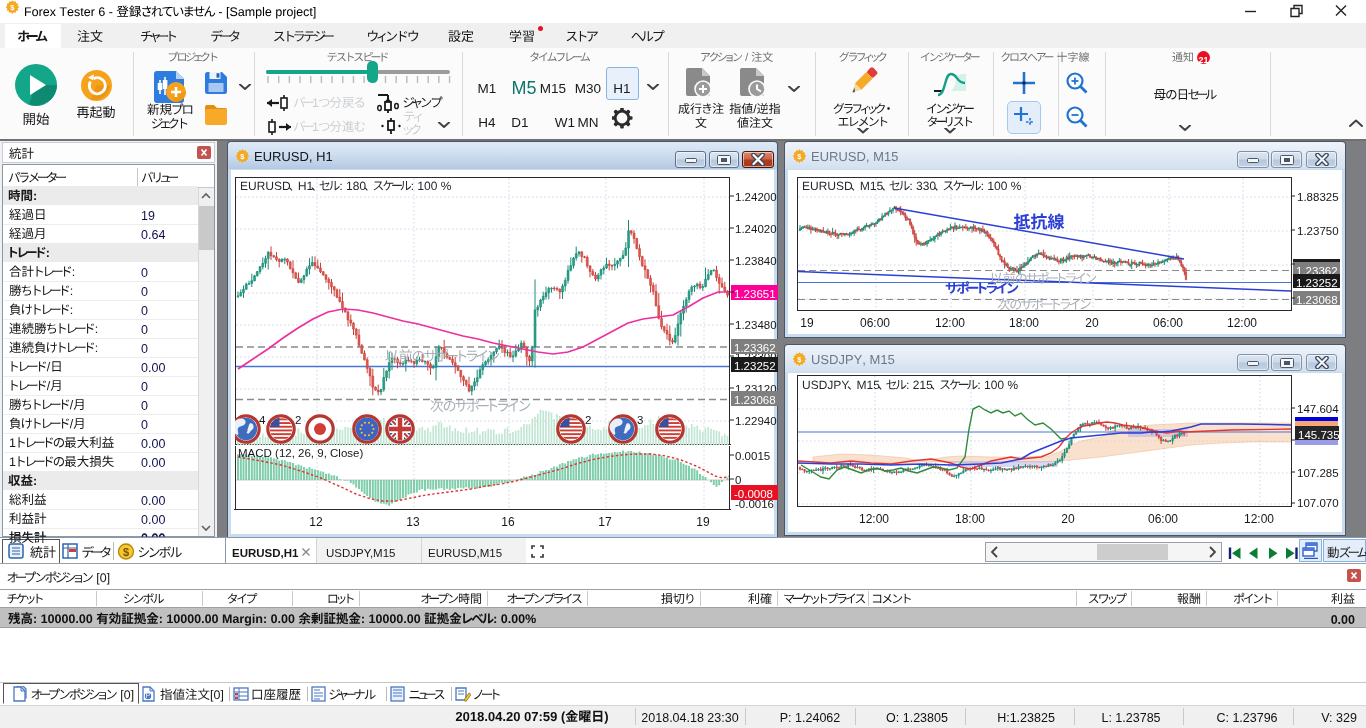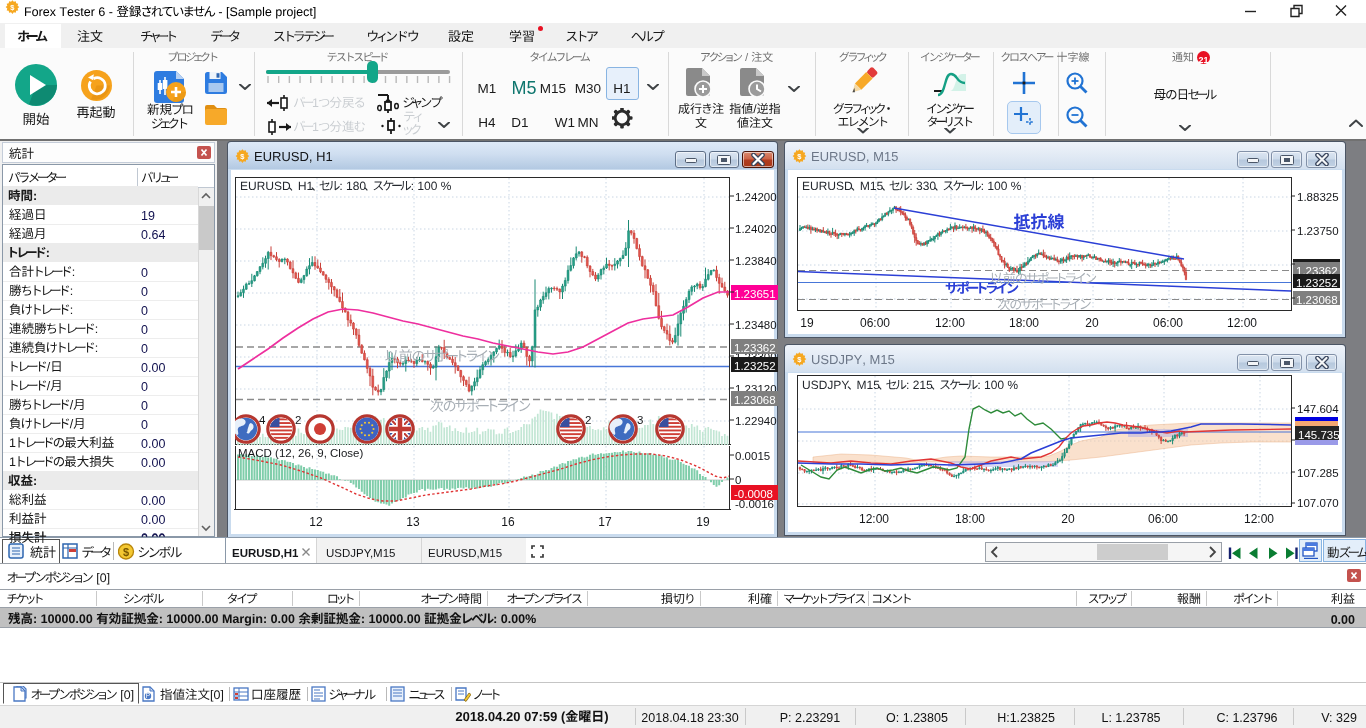--- a/index.html
+++ b/index.html
@@ -880,21 +880,21 @@
   </svg>
 <div style="position:absolute;left:0px;top:705px;width:1366px;height:23px;background:#f0f0f0;border-top:1px solid #d5d5d5"></div>
 <div style="position:absolute;left:635px;top:708px;width:1px;height:17px;background:#c9c9c9"></div>
 <div style="position:absolute;left:745px;top:708px;width:1px;height:17px;background:#c9c9c9"></div>
 <div style="position:absolute;left:855px;top:708px;width:1px;height:17px;background:#c9c9c9"></div>
 <div style="position:absolute;left:965px;top:708px;width:1px;height:17px;background:#c9c9c9"></div>
 <div style="position:absolute;left:1074px;top:708px;width:1px;height:17px;background:#c9c9c9"></div>
 <div style="position:absolute;left:1183px;top:708px;width:1px;height:17px;background:#c9c9c9"></div>
 <div style="position:absolute;left:1293px;top:708px;width:1px;height:17px;background:#c9c9c9"></div>
 <div style="position:absolute;left:630px;top:710px;width:120px;height:18.5px;font-size:12.5px;color:#111;font-weight:normal;text-align:center;white-space:pre;line-height:16.5px">2018.04.18 23:30</div>
-<div style="position:absolute;left:750px;top:710px;width:120px;height:18.5px;font-size:12.5px;color:#111;font-weight:normal;text-align:center;white-space:pre;line-height:16.5px">P: 2.23291</div>
+<div style="position:absolute;left:750px;top:710px;width:120px;height:18.5px;font-size:12.5px;color:#111;font-weight:normal;text-align:center;white-space:pre;line-height:16.5px">P: 1.24062</div>
 <div style="position:absolute;left:857px;top:710px;width:120px;height:18.5px;font-size:12.5px;color:#111;font-weight:normal;text-align:center;white-space:pre;line-height:16.5px">O: 1.23805</div>
 <div style="position:absolute;left:966px;top:710px;width:120px;height:18.5px;font-size:12.5px;color:#111;font-weight:normal;text-align:center;white-space:pre;line-height:16.5px">H:1.23825</div>
 <div style="position:absolute;left:1071px;top:710px;width:120px;height:18.5px;font-size:12.5px;color:#111;font-weight:normal;text-align:center;white-space:pre;line-height:16.5px">L: 1.23785</div>
 <div style="position:absolute;left:1187px;top:710px;width:120px;height:18.5px;font-size:12.5px;color:#111;font-weight:normal;text-align:center;white-space:pre;line-height:16.5px">C: 1.23796</div>
 <div style="position:absolute;left:1312px;top:710px;width:54px;height:18.5px;font-size:12.5px;color:#111;font-weight:normal;text-align:center;white-space:pre;line-height:16.5px">V: 329</div>
 <svg width="1366" height="728" style="position:absolute;left:0;top:0;pointer-events:none">
     <g fill="#000" transform="translate(24,16) scale(0.0125)">
       <use href="#g0"></use>
       <use href="#g1" x="611"></use>
       <use href="#g2" x="1167"></use>

